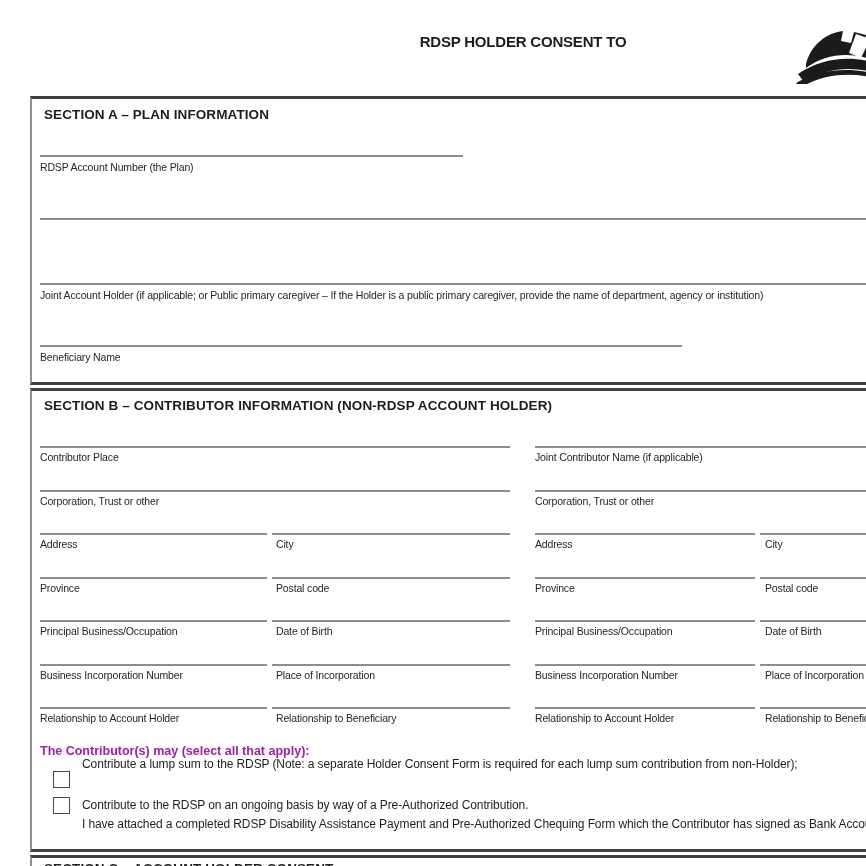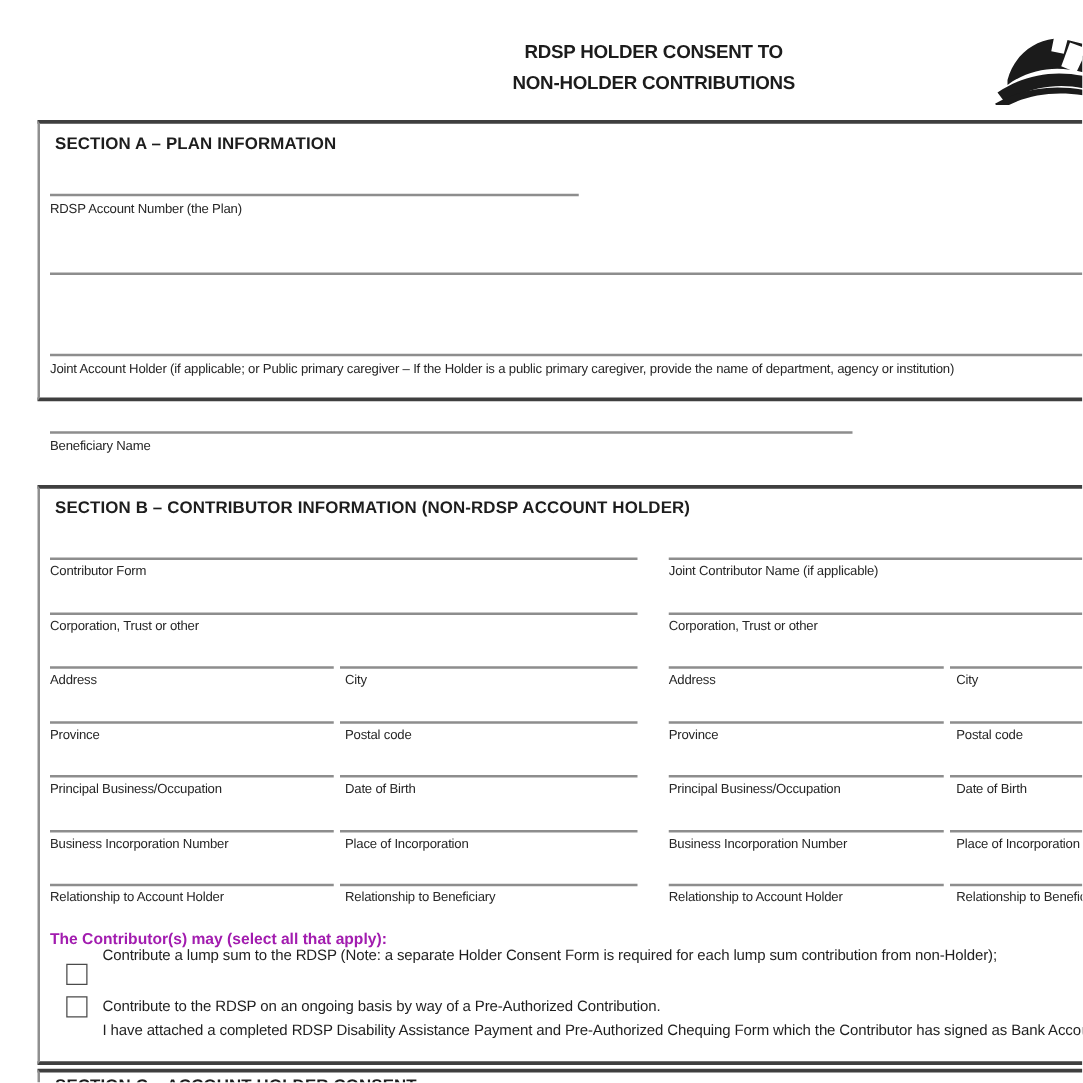--- a/index.html
+++ b/index.html
@@ -6,42 +6,41 @@
   .page{
     position:relative;width:866px;height:866px;background:#ffffff;overflow:hidden;
     font-family:"Liberation Sans", sans-serif;color:#231f20;
   }
   .title-block{position:absolute;top:29px;left:300px;width:446px;text-align:center;
     font-size:15px;font-weight:bold;line-height:25px;letter-spacing:-0.2px;color:#1c1c1c;}
   .logo{position:absolute;top:22px;left:796px;width:92px;height:62px;}
   .box{position:absolute;left:30px;width:836px;box-sizing:border-box;background:#fff;
     border-top:3px solid #3f3f3f;border-left:2px solid #8f8f8f;}
   .box.closed{border-bottom:3px solid #3f3f3f;}
-  .secA{top:96px;height:225px;}
+  .secA{top:96px;height:289px;}
   .secB{top:388px;height:464px;}
   .secC{top:855px;height:14px;}
   .sec-title{position:absolute;left:12px;font-size:13.5px;font-weight:bold;color:#1d1d1d;
     letter-spacing:0.1px;white-space:nowrap;}
   .line{position:absolute;height:2px;background:#8d8d8d;}
   .lbl{position:absolute;font-size:10.5px;color:#262626;letter-spacing:-0.15px;white-space:nowrap;text-align:center;}
   .col{position:absolute;top:0;height:100%;}
   .colL{left:8px;width:470px;}
   .colR{left:503px;right:0;}
   .intro{position:absolute;font-size:12.5px;font-weight:bold;color:#a21caf;white-space:nowrap;}
   .cb{position:absolute;width:15px;height:15px;border:1.6px solid #4a4a4a;background:#fff;}
   .opt{position:absolute;font-size:12px;color:#1f1f1f;letter-spacing:-0.1px;white-space:nowrap;}
 </style>
 </head>
 <body>
 
 <div class="page">
 
   <div class="title-block">
     <div>RDSP HOLDER CONSENT TO</div>
-    <div>NON-HOLDER CONTRIBUTIONS</div>
   </div>
 
   <div class="logo">
     <svg width="92" height="62" viewBox="0 0 92 62" xmlns="http://www.w3.org/2000/svg">
       <path fill="#1b1b1b" d="M10,42 C15,23 30,11 47,9 L45,19 L55,21 L58,10 L70,13 L68,23 L78,21 C84,25 88,31 90,39 L90,44 C63,29 33,29 10,46 Z"></path>
       <polygon fill="#ffffff" points="60,12 74,17 65,36 53,31"></polygon>
       <path fill="#1b1b1b" d="M2,52 C30,33 62,33 91,45 L91,55 C63,43 33,44 8,60 Z"></path>
       <path fill="#1b1b1b" d="M0,61 C26,46 58,44 91,55 L91,59 C58,49 28,51 4,66 Z"></path>
     </svg>
   </div>
@@ -59,21 +58,21 @@
 
     <div class="line" style="top:246px;left:8px;width:642px"></div>
     <div class="lbl" style="top:252px;left:8px">Beneficiary Name</div>
   </section>
 
   <section class="box closed secB">
     <div class="sec-title" style="top:7px">SECTION B – CONTRIBUTOR INFORMATION (NON-RDSP ACCOUNT HOLDER)</div>
 
     <div class="col colL">
       <div class="line" style="top:55px;left:0;width:470px"></div>
-      <div class="lbl" style="top:60px;left:0">Contributor Form</div>
+      <div class="lbl" style="top:60px;left:0">Contributor Place</div>
 
       <div class="line" style="top:99px;left:0;width:470px"></div>
       <div class="lbl" style="top:104px;left:0">Corporation, Trust or other</div>
 
       <div class="line" style="top:142px;left:0;width:227px"></div>
       <div class="line" style="top:142px;left:232px;width:238px"></div>
       <div class="lbl" style="top:147px;left:0">Address</div>
       <div class="lbl" style="top:147px;left:236px">City</div>
 
       <div class="line" style="top:186px;left:0;width:227px"></div>

